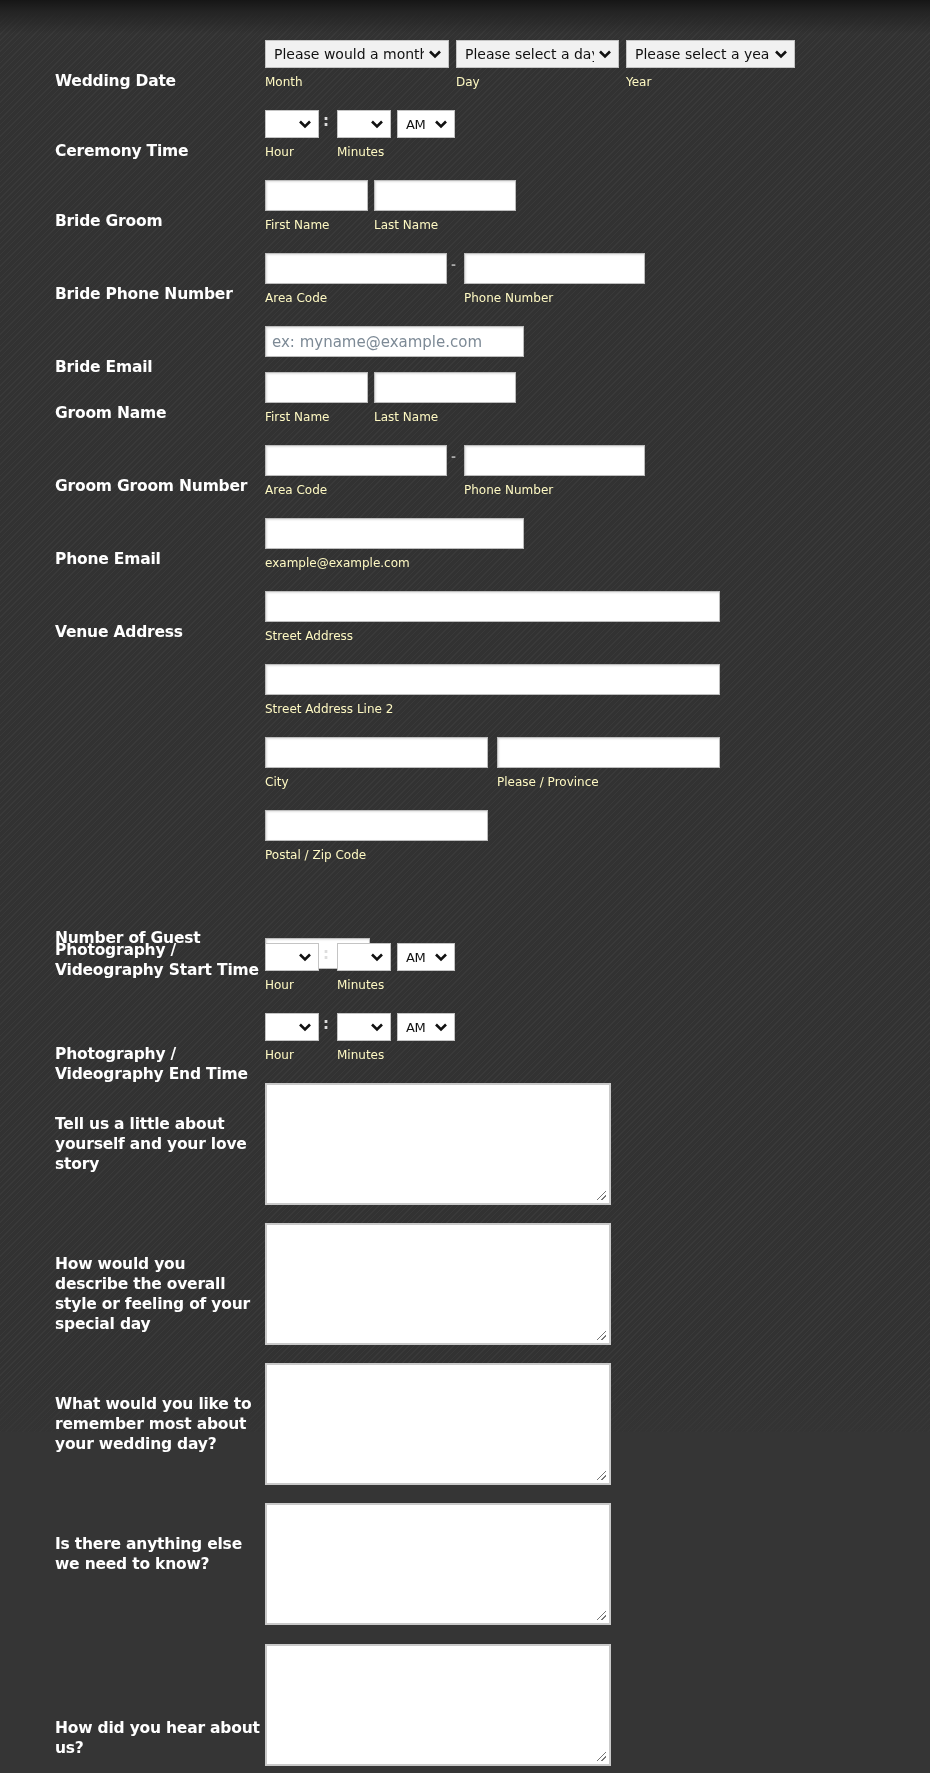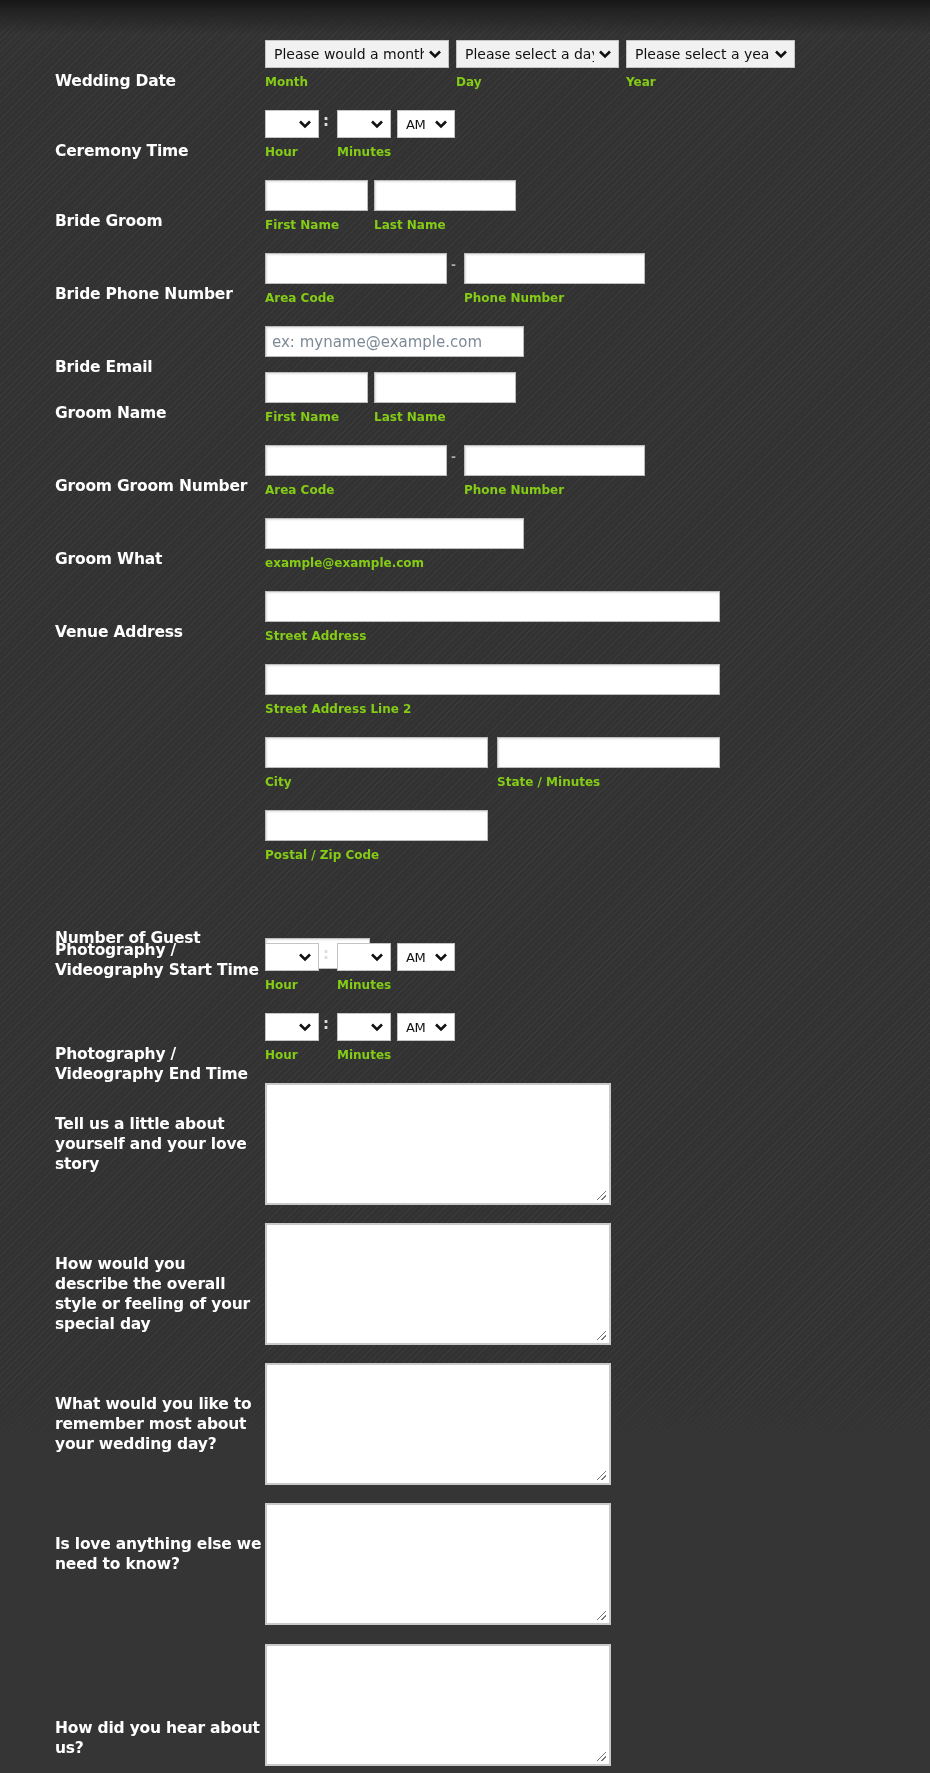--- a/index.html
+++ b/index.html
@@ -20,22 +20,22 @@
     .topbar {
       position: absolute; left: 0; top: 0; width: 930px; height: 34px;
       background: linear-gradient(to bottom, #161616 0%, #242424 35%, rgba(50,50,50,0) 100%);
     }
     .lbl {
       position: absolute; left: 55px; width: 208px;
       color: #ffffff; font-weight: bold; font-size: 15.5px; line-height: 20px;
       font-family: "DejaVu Sans", sans-serif; letter-spacing: -0.2px; margin-top: 27px;
     }
     .sub {
-      position: absolute; color: #84cc16; font-size: 12px; line-height: 14px;
-      font-family: "DejaVu Sans", sans-serif; white-space: nowrap; font-weight: bold;
+      position: absolute; color: #fef9c3; font-size: 12px; line-height: 14px;
+      font-family: "DejaVu Sans", sans-serif; white-space: nowrap;
     }
     .inp {
       position: absolute; height: 31px; box-sizing: border-box;
       background: #ffffff; border: 1px solid #bdbdbd;
       box-shadow: inset 1px 1px 2px rgba(0,0,0,0.12);
       font-family: "DejaVu Sans", sans-serif; font-size: 15px; padding: 0 6px; color: #333;
       outline: none;
     }
     .inp::placeholder { color: #7d8a96; }
     .sel {
@@ -137,33 +137,33 @@
 <div class="sub" style="left:265px;top:410px">First Name</div>
 <div class="sub" style="left:374px;top:410px">Last Name</div>
 
 <div class="lbl" style="top:449px">Groom Groom Number</div>
 <input class="inp" style="left: 265px; top: 445px; width: 182px;" value="">
 <div class="sep" style="left:451px;top:450px;font-size:12px;color:#aaa">-</div>
 <input class="inp" style="left: 464px; top: 445px; width: 181px;" value="">
 <div class="sub" style="left:265px;top:483px">Area Code</div>
 <div class="sub" style="left:464px;top:483px">Phone Number</div>
 
-<div class="lbl" style="top:522px">Groom What</div>
+<div class="lbl" style="top:522px">Phone Email</div>
 <input class="inp" style="left: 265px; top: 518px; width: 259px;" value="">
 <div class="sub" style="left:265px;top:556px">example@example.com</div>
 
 <div class="lbl" style="top:595px">Venue Address</div>
 <input class="inp" style="left: 265px; top: 591px; width: 455px;" value="">
 <div class="sub" style="left:265px;top:629px">Street Address</div>
 <input class="inp" style="left: 265px; top: 664px; width: 455px;" value="">
 <div class="sub" style="left:265px;top:702px">Street Address Line 2</div>
 <input class="inp" style="left: 265px; top: 737px; width: 223px;" value="">
 <input class="inp" style="left: 497px; top: 737px; width: 223px;" value="">
 <div class="sub" style="left:265px;top:775px">City</div>
-<div class="sub" style="left:497px;top:775px">State / Minutes</div>
+<div class="sub" style="left:497px;top:775px">Please / Province</div>
 <input class="inp" style="left: 265px; top: 810px; width: 223px;" value="">
 <div class="sub" style="left:265px;top:848px">Postal / Zip Code</div>
 
 <div class="lbl" style="top:901px">Number of Guest</div>
 <input class="inp" style="left: 265px; top: 897px; width: 105px; margin-top: 41px;" placeholder="ex: 23">
 
 <div class="lbl" style="top:913px">Photography / Videography Start Time</div>
 <div class="sel" style="left:265px;top:943px;width:54px;">
   <span class="txt"></span>
   <svg class="chev" viewBox="0 0 14 14">
@@ -217,21 +217,21 @@
 <div class="lbl" style="top:1227px">How would you describe the overall style or feeling of your special day</div>
 <div class="ta" style="top:1223px">
   <span class="grip"></span>
 </div>
 
 <div class="lbl" style="top:1367px">What would you like to remember most about your wedding day?</div>
 <div class="ta" style="top:1363px">
   <span class="grip"></span>
 </div>
 
-<div class="lbl" style="top:1507px">Is love anything else we need to know?</div>
+<div class="lbl" style="top:1507px">Is there anything else we need to know?</div>
 <div class="ta" style="top:1503px">
   <span class="grip"></span>
 </div>
 
 <div class="lbl" style="top:1691px">How did you hear about us?</div>
 <div class="ta" style="top:1644px">
   <span class="grip"></span>
 </div>
 
 </body></html>

